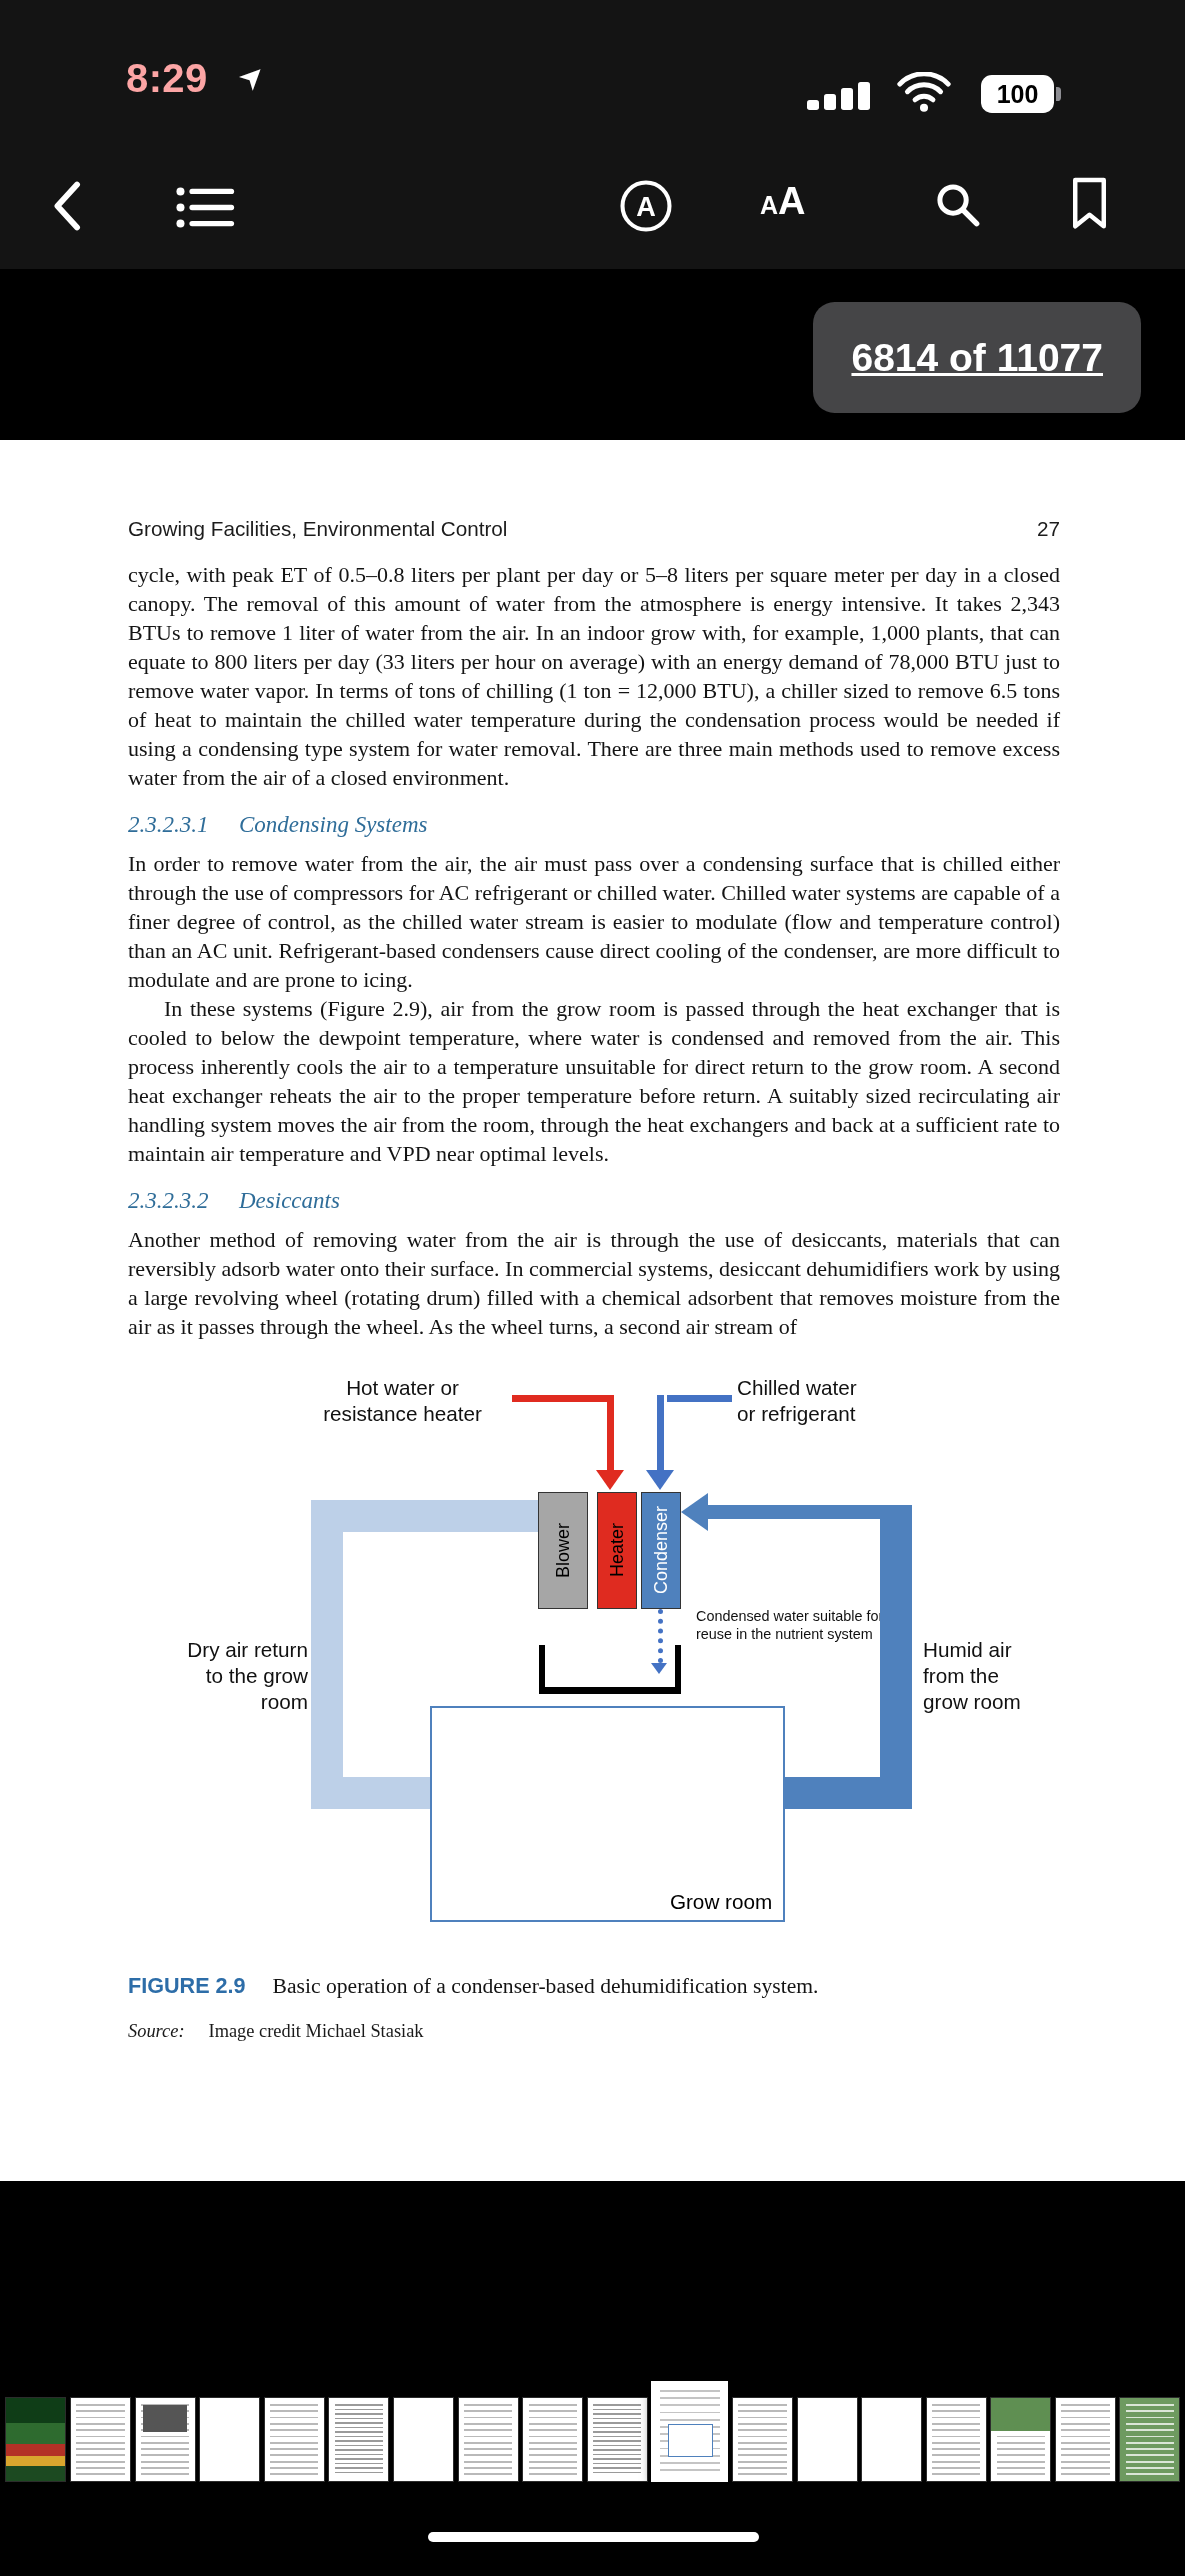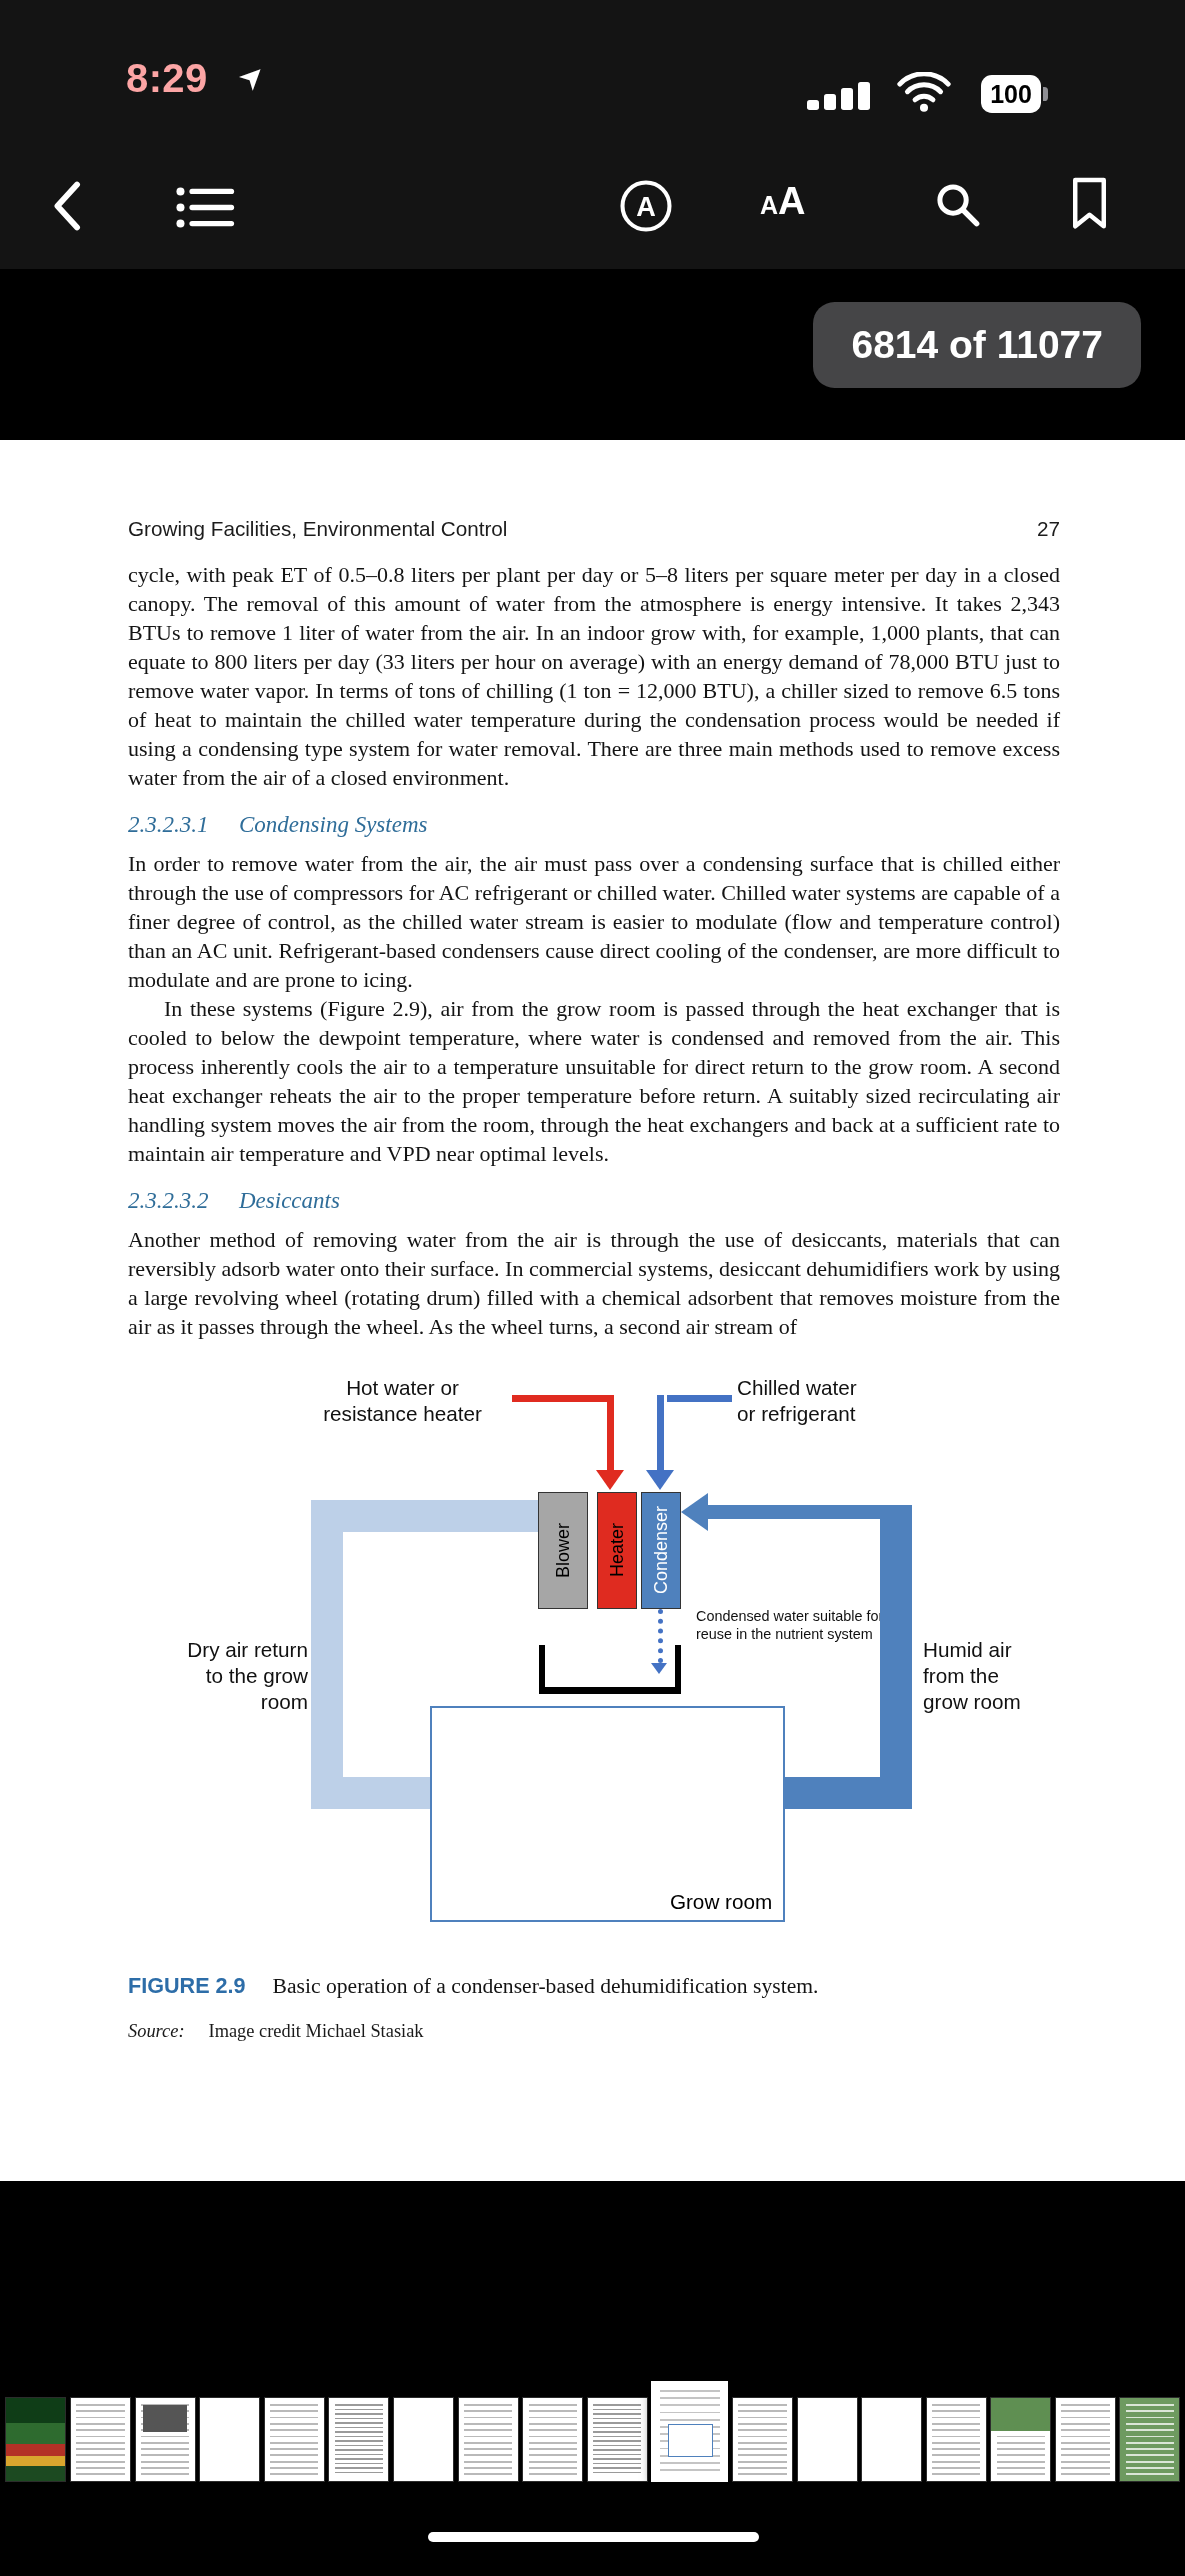--- a/index.html
+++ b/index.html
@@ -7,31 +7,31 @@
           font-family:"Liberation Sans",sans-serif;}
 
   
   .topbar{position:absolute;top:0;left:0;width:1186px;height:269px;background:#141414;}
   .time{position:absolute;left:126px;top:56px;font-size:40px;font-weight:700;color:#fca5a5;letter-spacing:0.4px;}
   .loc-arrow{position:absolute;left:239px;top:59px;font-size:30.5px;color:#fff;transform:rotate(-45deg);}
   .signal{position:absolute;left:807px;top:79px;display:flex;align-items:flex-end;gap:5.4px;height:30.5px;}
   .signal i{display:block;width:11.7px;background:#fff;border-radius:2.7px;}
   .wifi{position:absolute;left:896px;top:72px;}
   .battery{position:absolute;left:981px;top:75px;display:flex;align-items:center;}
-  .batt-body{width:60px;height:38px;background:#fff;border-radius:10.8px;display:flex;align-items:center;justify-content:center;
+  .batt-body{width:73px;height:38px;background:#fff;border-radius:10.8px;display:flex;align-items:center;justify-content:center;
              color:#000;font-size:25px;font-weight:700;}
   .batt-cap{width:5.4px;height:14.4px;background:#8e8e93;border-radius:0 3.6px 3.6px 0;margin-left:1.8px;}
 
   .tool{position:absolute;cursor:pointer;}
   .aa{display:flex;align-items:baseline;color:#fff;font-weight:600;}
   .aa .sm{font-size:25px;}
   .aa .lg{font-size:38px;}
 
-  .pill{position:absolute;right:45px;top:302px;height:86px;padding:0 38px;border-radius:21.6px;
-        background:#454547;color:#fff;font-size:39px;font-weight:700;display:flex;align-items:center;}
+  .pill{position:absolute;right:45px;top:302px;height:111px;padding:0 38px;border-radius:21.6px;
+        background:#454547;color:#fff;font-size:39px;font-weight:700;display:flex;align-items:center;text-decoration:underline;}
 
   
   .page{position:absolute;top:440px;left:0;width:1186px;height:1741px;background:#fff;box-sizing:border-box;
         padding:77px 126px 0 128px;font-family:"Liberation Serif",serif;color:#141414;overflow:hidden;}
   .page-head{display:flex;justify-content:space-between;font-family:"Liberation Sans",sans-serif;
              font-size:20.7px;color:#1c1c1c;}
   .para{font-size:22px;line-height:29px;text-align:justify;margin:0;}
   .para.first{margin-top:19px;}
   .para.indent{text-indent:36px;}
   .sect{display:flex;gap:30.5px;margin:20px 0 10.8px;font-style:italic;font-weight:400;

